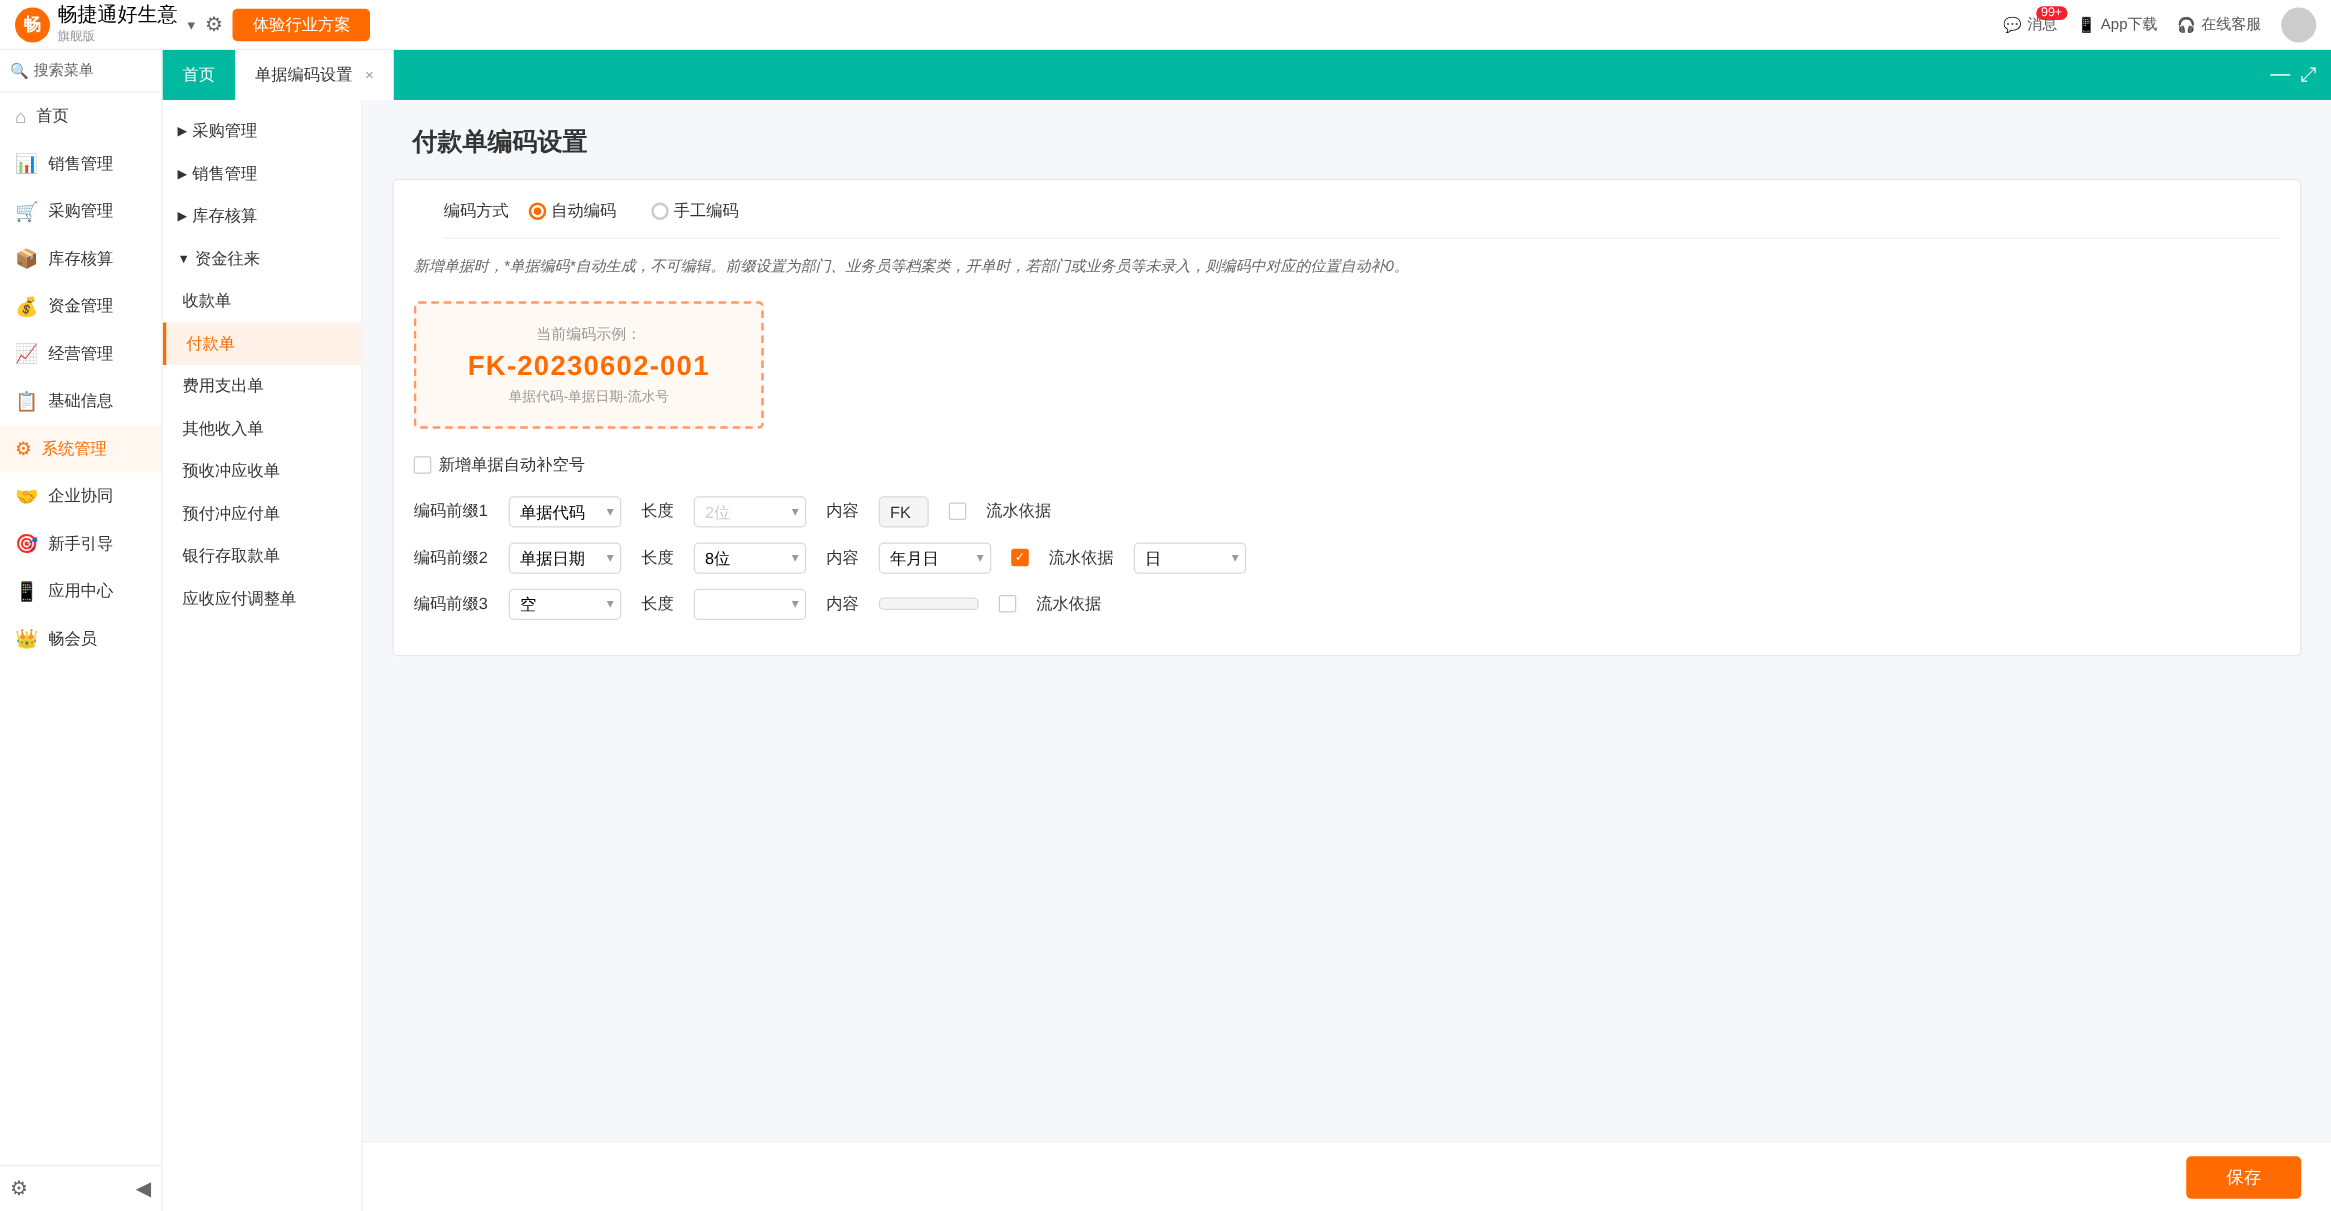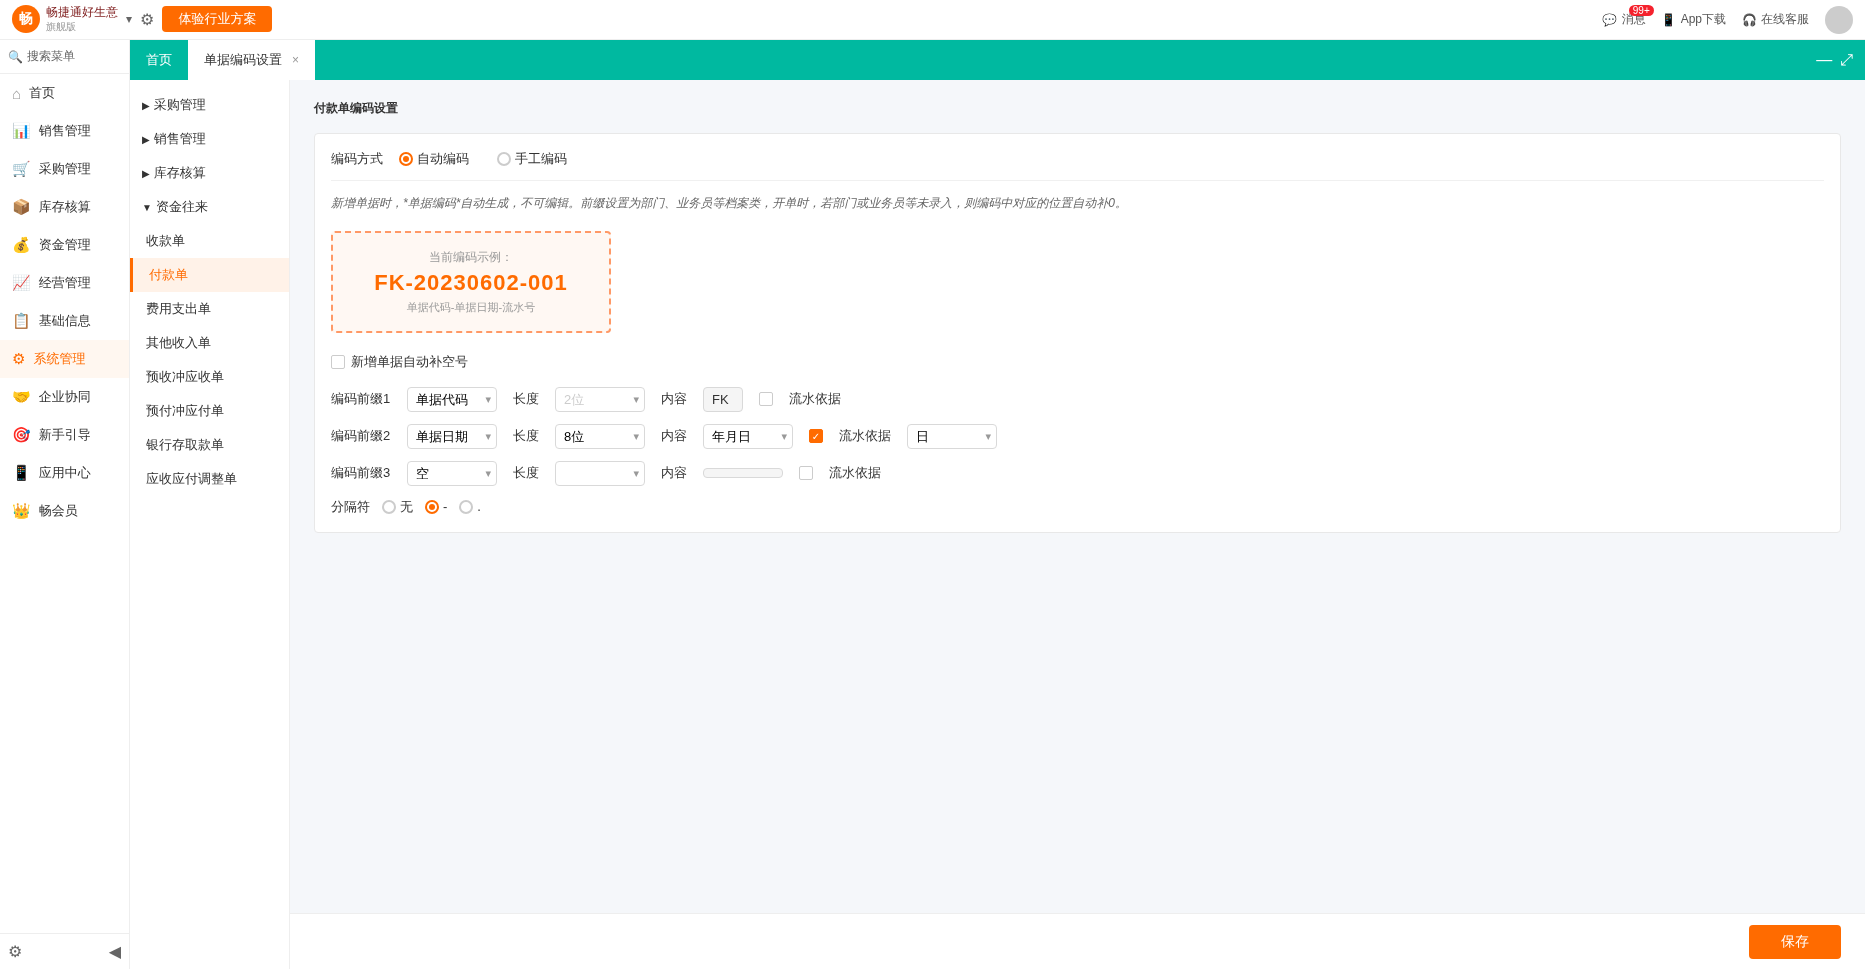--- a/index.html
+++ b/index.html
@@ -3,21 +3,21 @@
   <meta charset="utf-8">
   <style>
     * { box-sizing: border-box; margin: 0; padding: 0; }
     body { font-family: 'Microsoft YaHei', Arial, sans-serif; font-size: 13px; background: #f5f5f5; color: #333; height: 969px; overflow: hidden; display: flex; flex-direction: column; }
 
     
     .top-bar { height: 40px; background: #fff; border-bottom: 1px solid #eee; display: flex; align-items: center; padding: 0 12px; justify-content: space-between; flex-shrink: 0; }
     .top-bar-left { display: flex; align-items: center; gap: 8px; }
     .top-bar-brand { display: flex; align-items: center; gap: 6px; }
     .brand-icon { width: 28px; height: 28px; background: #ff6b00; border-radius: 50%; display: flex; align-items: center; justify-content: center; color: #fff; font-size: 14px; font-weight: bold; }
-    .brand-text { font-size: 12px; color: #7f1d1d; line-height: 1.2; }
+    .brand-text { font-size: 16px; color: #000000; line-height: 1.2; }
     .brand-sub { font-size: 10px; color: #999; }
     .top-bar-controls { display: flex; align-items: center; gap: 8px; }
     .chevron-btn { background: none; border: none; cursor: pointer; color: #666; font-size: 12px; }
     .gear-btn { background: none; border: none; cursor: pointer; color: #666; font-size: 16px; }
     .trial-btn { background: #ff6b00; color: #fff; border: none; border-radius: 4px; padding: 4px 16px; cursor: pointer; font-size: 13px; }
     .top-bar-right { display: flex; align-items: center; gap: 16px; }
     .top-right-item { display: flex; align-items: center; gap: 4px; font-size: 12px; color: #555; cursor: pointer; position: relative; }
     .badge { background: #f5222d; color: #fff; border-radius: 8px; font-size: 10px; padding: 0 4px; position: absolute; top: -6px; right: -8px; }
     .user-avatar { width: 28px; height: 28px; background: #ccc; border-radius: 50%; }
 
@@ -50,25 +50,25 @@
     
     .second-sidebar { width: 160px; background: #fff; border-right: 1px solid #eee; overflow-y: auto; flex-shrink: 0; padding-top: 8px; }
     .second-sidebar-item { padding: 8px 16px; cursor: pointer; font-size: 13px; color: #333; }
     .second-sidebar-item.active { background: #fff2e8; color: #ff6b00; border-left: 3px solid #ff6b00; }
     .second-sidebar-group { padding: 8px 12px; font-size: 13px; color: #333; cursor: pointer; display: flex; align-items: center; gap: 4px; }
     .second-sidebar-group.collapsed::before { content: '▶'; font-size: 10px; }
     .second-sidebar-group.expanded::before { content: '▼'; font-size: 10px; }
 
     
     .main-content { flex: 1; overflow-y: auto; padding: 20px 24px; background: #f5f7fa; }
-    .page-title { font-size: 12px; font-weight: bold; color: #333; margin-bottom: 16px; }
+    .page-title { font-size: 20px; font-weight: bold; color: #333; margin-bottom: 16px; margin-left: 16px; }
 
     
     .encoding-card { background: #fff; border-radius: 4px; border: 1px solid #e8e8e8; padding: 16px; margin-bottom: 16px; }
-    .encoding-type-row { display: flex; align-items: center; gap: 16px; margin-bottom: 12px; padding-bottom: 12px; border-bottom: 1px solid #f0f0f0; }
+    .encoding-type-row { display: flex; align-items: center; gap: 16px; margin-bottom: 12px; padding-bottom: 12px; border-bottom: 1px solid #f0f0f0; margin-left: 24px; }
     .encoding-label { font-size: 13px; color: #333; }
     .radio-group { display: flex; align-items: center; gap: 28px; }
     .radio-item { display: flex; align-items: center; gap: 4px; cursor: pointer; font-size: 13px; }
     .radio-dot { width: 14px; height: 14px; border-radius: 50%; border: 2px solid #ccc; display: flex; align-items: center; justify-content: center; }
     .radio-dot.selected { border-color: #ff6b00; }
     .radio-dot.selected::after { content: ''; width: 6px; height: 6px; background: #ff6b00; border-radius: 50%; display: block; }
 
     .info-text { font-size: 12px; color: #666; margin-bottom: 16px; line-height: 1.8; font-style: italic; }
 
     
@@ -338,37 +338,20 @@
                     <option></option>
                   </select>
                 </div>
                 <span class="content-label">内容</span>
                 <span class="content-value" style="min-width:80px;"></span>
                 <div class="checkbox-small"></div>
                 <span class="flowing-label">流水依据</span>
               </div>
 
 
-              <div class="separator-row">
-                <span class="separator-label">分隔符</span>
-                <label class="radio-item" style="display:flex;align-items:center;gap:4px;font-size:13px;">
-                  <div class="radio-dot"></div>
-                  <span>无</span>
-                </label>
-                <label class="radio-item" style="display:flex;align-items:center;gap:4px;font-size:13px;">
-                  <div class="radio-dot selected">
-                      <span></span>
-                    </div>
-                  <span>-</span>
-                </label>
-                <label class="radio-item" style="display:flex;align-items:center;gap:4px;font-size:13px;">
-                  <div class="radio-dot"></div>
-                  <span>.</span>
-                </label>
-              </div>
             </div>
           </div>
         </div>
 
         <div class="bottom-bar">
           <button class="save-btn">保存</button>
         </div>
       </div>
     </div>
   </div>

